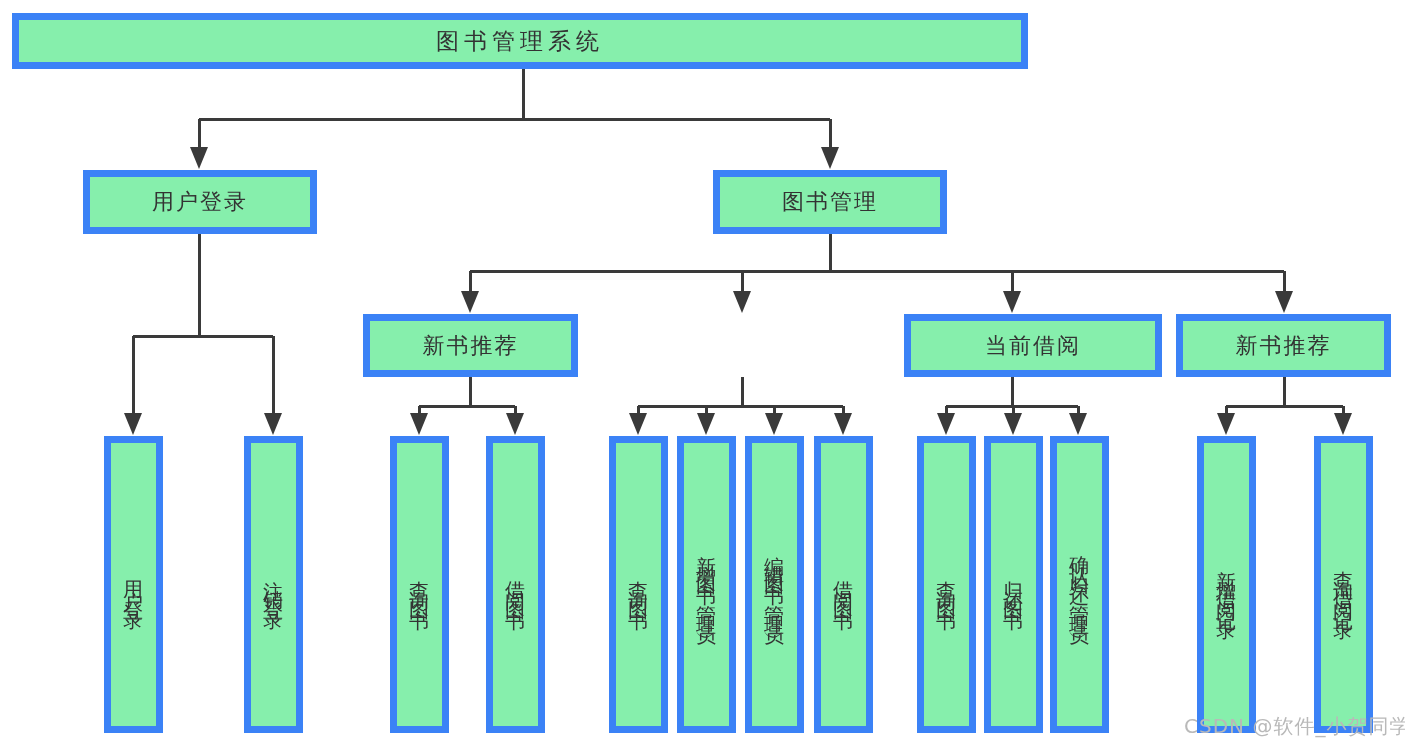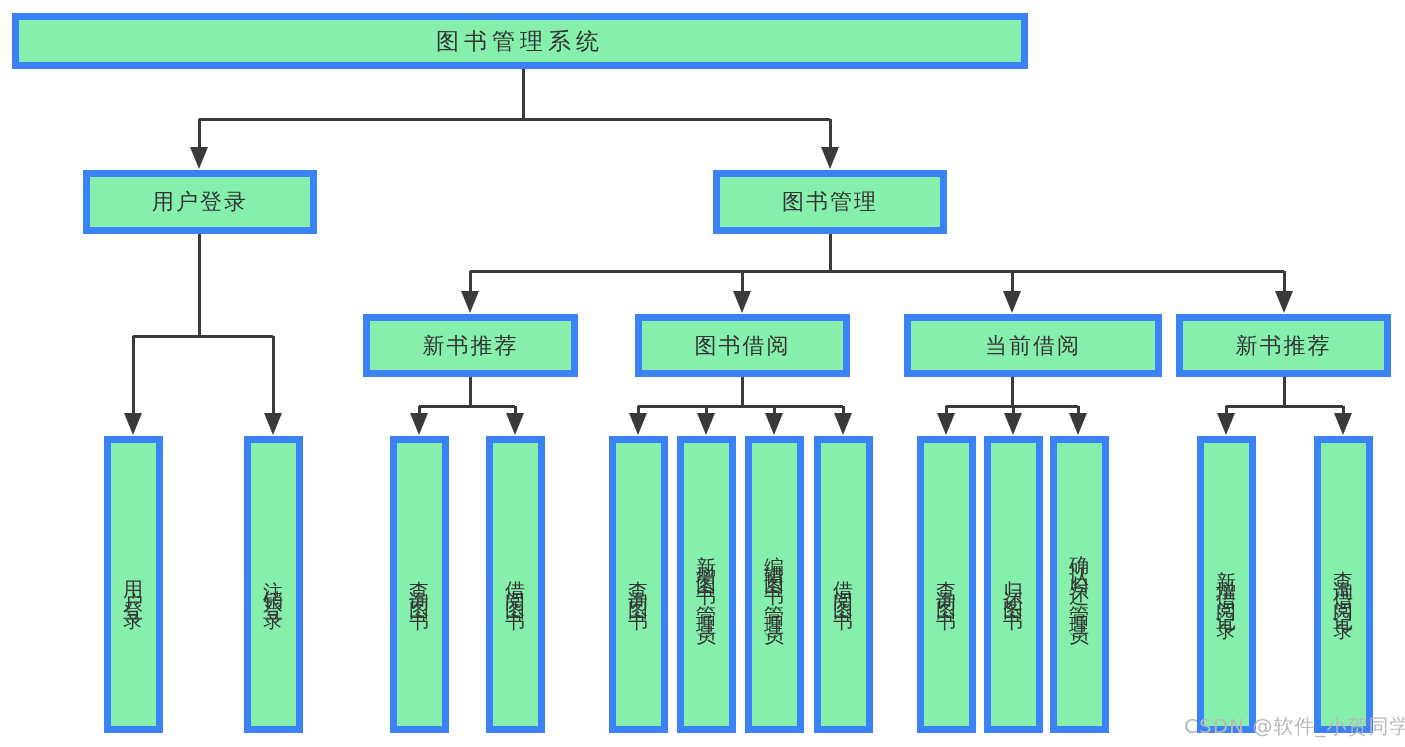--- a/index.html
+++ b/index.html
@@ -109,23 +109,20 @@
   <div class="node node-branch-box" style="left:83px; top:170px; width:234px; height:64px;">
     <span>用户登录</span>
   </div>
   <div class="node node-branch-box" style="left:713px; top:170px; width:234px; height:64px;">
     <span>图书管理</span>
   </div>
 
   <div class="node node-branch-box" style="left:363px; top:314px; width:215px; height:63px;">
     <span>新书推荐</span>
   </div>
-  <div class="node node-branch-box" style="left:635px; top:314px; width:215px; height:63px;">
-    <span>图书借阅</span>
-  </div>
   <div class="node node-branch-box" style="left:904px; top:314px; width:258px; height:63px;">
     <span>当前借阅</span>
   </div>
   <div class="node node-branch-box" style="left:1176px; top:314px; width:215px; height:63px;">
     <span>新书推荐</span>
   </div>
 
   <div class="node leaf" style="left:104px; top:436px;">
     <span class="vtext">用户登录</span>
   </div>

